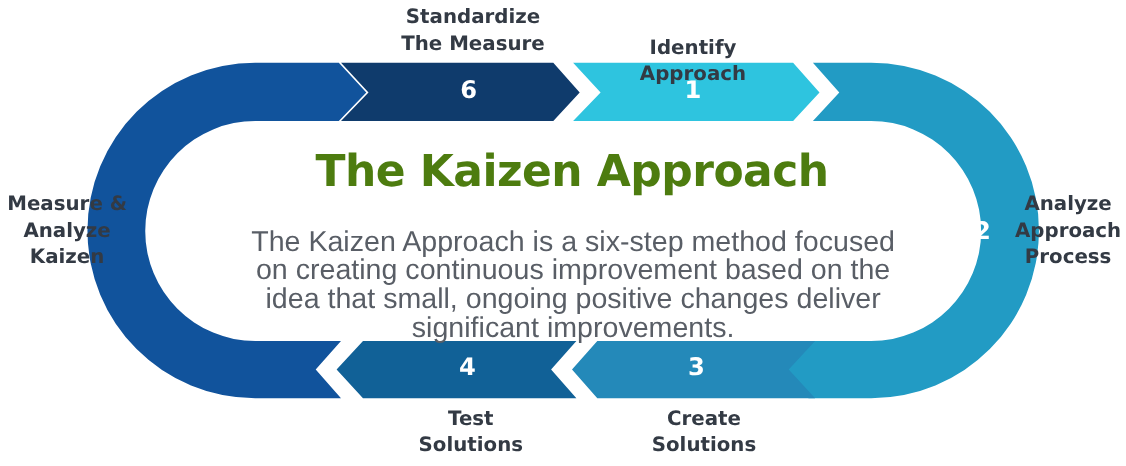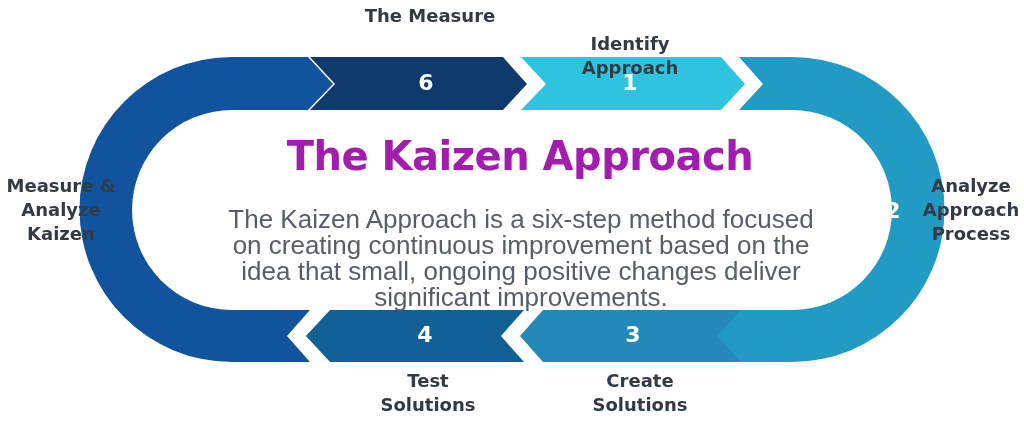--- a/index.html
+++ b/index.html
@@ -1,20 +1,20 @@
 <!DOCTYPE html>
 <html><head>
 <meta charset="utf-8">
 <style>
   html, body { margin: 0; padding: 0; background: #ffffff; }
   body { width: 1024px; height: 424px; position: relative; overflow: hidden; font-family: "DejaVu Sans", sans-serif; }
   svg { position: absolute; left: 0; top: 0; }
   .label { position: absolute; text-align: center; color: #333a44; font-weight: bold; font-size: 18px; line-height: 24px; font-family: "DejaVu Sans", sans-serif; }
   .num { position: absolute; color: #ffffff; font-weight: bold; font-size: 22px; font-family: "DejaVu Sans", sans-serif; text-align: center; width: 40px; }
-  .title { position: absolute; left: 230px; top: 133px; width: 580px; text-align: center; font-family: "DejaVu Sans", sans-serif; font-weight: bold; font-size: 40px; color: #a21caf; letter-spacing: -0.5px; }
+  .title { position: absolute; left: 230px; top: 133px; width: 580px; text-align: center; font-family: "DejaVu Sans", sans-serif; font-weight: bold; font-size: 40px; color: #4d7c0f; letter-spacing: -0.5px; }
   .desc { position: absolute; left: 226px; top: 206px; width: 590px; text-align: center; font-family: "Liberation Sans", sans-serif; font-size: 26px; line-height: 26px; color: #595e66; }
 </style>
 </head>
 <body>
 
 <svg width="1024" height="424" viewBox="0 0 1024 424">
 
   <path fill="#11539c" d="M 308 57 L 333 84 L 308 110 L 232 110
            A 100 100 0 0 0 232 310
            L 310 310 L 287 336 L 310 362
@@ -38,20 +38,21 @@
 </svg>
 
 <div class="num" style="left:406px; top:70px;">6</div>
 <div class="num" style="left:610px; top:70px;">1</div>
 <div class="num" style="left:873px; top:198px;">2</div>
 <div class="num" style="left:613px; top:322px;">3</div>
 <div class="num" style="left:405px; top:322px;">4</div>
 <div class="num" style="left:137px; top:198px;">5</div>
 
 <div class="label" style="left:340px; top:4px; width:180px;">
+  <div>Standardize</div>
   <div>The Measure</div>
 </div>
 <div class="label" style="left:560px; top:4px; width:140px;margin-top:28px;">
   <div>Identify</div>
   <div>Approach</div>
 </div>
 <div class="label" style="left:918px; top:174px; width:106px;">
   <div>Analyze</div>
   <div>Approach</div>
   <div>Process</div>

